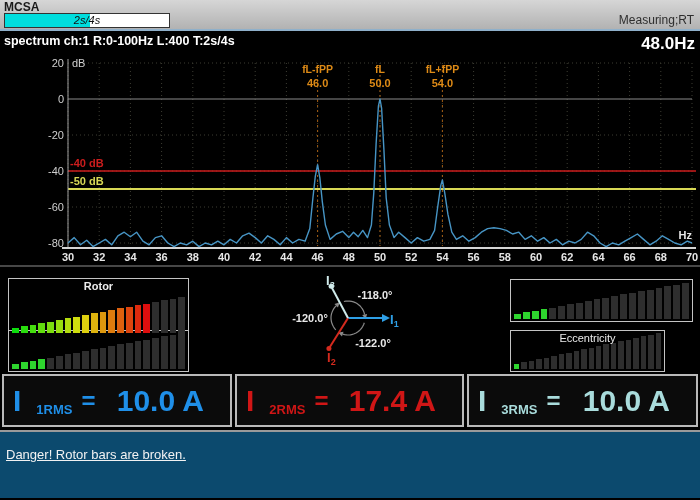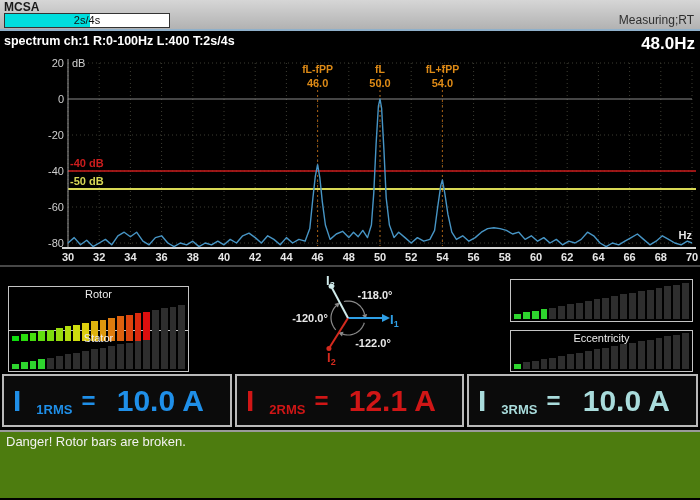--- a/index.html
+++ b/index.html
@@ -13,62 +13,62 @@
     position:absolute; left:0; top:0; width:700px; height:29px;
     background:linear-gradient(#d6d6d6,#b2b2b2);
     border-bottom:2px solid #8fb0ca; box-sizing:content-box;
   }
   .app-title { position:absolute; left:4px; top:0; font-size:12px; font-weight:bold; color:#1a1a1a; }
   .progress {
     position:absolute; left:4px; top:13px; width:164px; height:13px;
     background:#fff; border:1px solid #333;
   }
   .progress-fill { position:absolute; left:0; top:0; bottom:0; background:#00dede; }
-  .progress-label { position:absolute; inset:0; text-align:center; font-size:11px; line-height:13px; color:#111; }
+  .progress-label { position:absolute; inset:0; text-align:center; font-size:11px; line-height:13px; color:#111;font-style:italic; }
   .status { position:absolute; right:6px; top:13px; font-size:12px; color:#2e2e2e; }
 
   
   .spectrum { position:absolute; left:0; top:31px; width:700px; height:294px; background:#000; }
   .spec-header { position:absolute; left:4px; top:3px; color:#fff; font-weight:bold; font-size:12.5px; }
   .spec-freq   { position:absolute; right:5px; top:3px; color:#fff; font-weight:bold; font-size:17px; }
   svg.spec { position:absolute; left:0; top:0; }
 
   .divider { position:absolute; left:0; top:265px; width:700px; height:2px; background:#474747; }
 
   
   .panel { position:absolute; background:#000; border:1px solid #c4c4c4; box-sizing:border-box; }
   .panel-title { position:absolute; top:1px; left:0; width:100%; text-align:center; color:#ececec; font-size:11px; z-index:2; }
   .bars { position:absolute; left:3px; right:3px; bottom:2px; height:38px; display:flex; align-items:flex-end; gap:2px; z-index:1; }
   .bars div { flex:1 1 auto; }
-  #rotor  { left:8px;   top:286px; width:181px; height:58px; }
+  #rotor  { left:8px;   top:278px; width:181px; height:58px;font-weight:bold; }
   #stator { left:8px;   top:330px; width:181px; height:42px; }
   #pq     { left:510px; top:279px; width:183px; height:43px; }
-  #ecc    { left:510px; top:330px; width:183px; height:42px; }
+  #ecc    { left:510px; top:330px; width:155px; height:42px; }
 
   .phasor-svg { position:absolute; left:190px; top:267px; }
 
   
   .rms {
     position:absolute; top:374px; height:53px; box-sizing:border-box;
     background:#0b0b0b; border:2px solid #b9b9b9;
     display:flex; align-items:center; font-weight:bold;
   }
   #rms1 { left:2px;   width:230px; }
   #rms2 { left:235px; width:229px; }
   #rms3 { left:467px; width:231px; }
   .rms .sym { font-size:30px; margin-left:9px; }
   .rms .sub { font-size:13px; position:relative; top:9px; margin-left:15px; }
   .rms .eq  { font-size:24px; margin-left:9px; }
   .rms .val { font-size:30px; margin-left:auto; margin-right:26px; }
 
   
   .message {
     position:absolute; left:0; top:430px; width:700px; height:68px; box-sizing:border-box;
-    background:#4d7c0f; border-top:2px solid #9a9a9a;
-    color:#f2f2f2; font-size:13px; padding:2px 6px;
+    background:#0c4a6e; border-top:2px solid #9a9a9a;
+    color:#f2f2f2; font-size:13px; padding:15px 6px;text-decoration:underline;
   }
 </style>
 </head>
 <body>
 
 <div class="header">
   <div class="app-title">MCSA</div>
   <div class="progress">
     <div class="progress-fill" style="width: 52%; background: rgb(0, 222, 222);"></div>
     <div class="progress-label">2s/4s</div>
@@ -176,21 +176,20 @@
       <div style="height: 26.2px; background: rgb(221, 69, 14);"></div>
       <div style="height: 27.8px; background: rgb(221, 42, 14);"></div>
       <div style="height: 29.5px; background: rgb(221, 14, 14);"></div>
       <div style="height: 31.1px; background: rgb(46, 46, 46);"></div>
       <div style="height: 32.7px; background: rgb(46, 46, 46);"></div>
       <div style="height: 34.4px; background: rgb(46, 46, 46);"></div>
       <div style="height: 36px; background: rgb(46, 46, 46);"></div>
     </div>
 </div>
 <div class="panel" id="stator">
-  <div class="panel-title">Stator</div>
   <div class="bars">
       <div style="height: 5px; background: rgb(46, 213, 46);"></div>
       <div style="height: 6.6px; background: rgb(46, 213, 46);"></div>
       <div style="height: 8.3px; background: rgb(46, 213, 46);"></div>
       <div style="height: 9.9px; background: rgb(46, 213, 46);"></div>
       <div style="height: 11.5px; background: rgb(46, 46, 46);"></div>
       <div style="height: 13.2px; background: rgb(46, 46, 46);"></div>
       <div style="height: 14.8px; background: rgb(46, 46, 46);"></div>
       <div style="height: 16.4px; background: rgb(46, 46, 46);"></div>
       <div style="height: 18.1px; background: rgb(46, 46, 46);"></div>
@@ -281,21 +280,21 @@
 <div class="rms" id="rms1" style="color: rgb(31, 143, 232);">
   <span class="sym">I</span>
     <span class="sub">1RMS</span>
   <span class="eq">=</span>
   <span class="val">10.0 A</span>
 </div>
 <div class="rms" id="rms2" style="color: rgb(208, 22, 22);">
   <span class="sym">I</span>
     <span class="sub">2RMS</span>
   <span class="eq">=</span>
-  <span class="val">12.1 A</span>
+  <span class="val">17.4 A</span>
 </div>
 <div class="rms" id="rms3" style="color: rgb(169, 220, 220);">
   <span class="sym">I</span>
     <span class="sub">3RMS</span>
   <span class="eq">=</span>
   <span class="val">10.0 A</span>
 </div>
 
 <div class="message">
   <span>Danger! Rotor bars are broken.</span>

